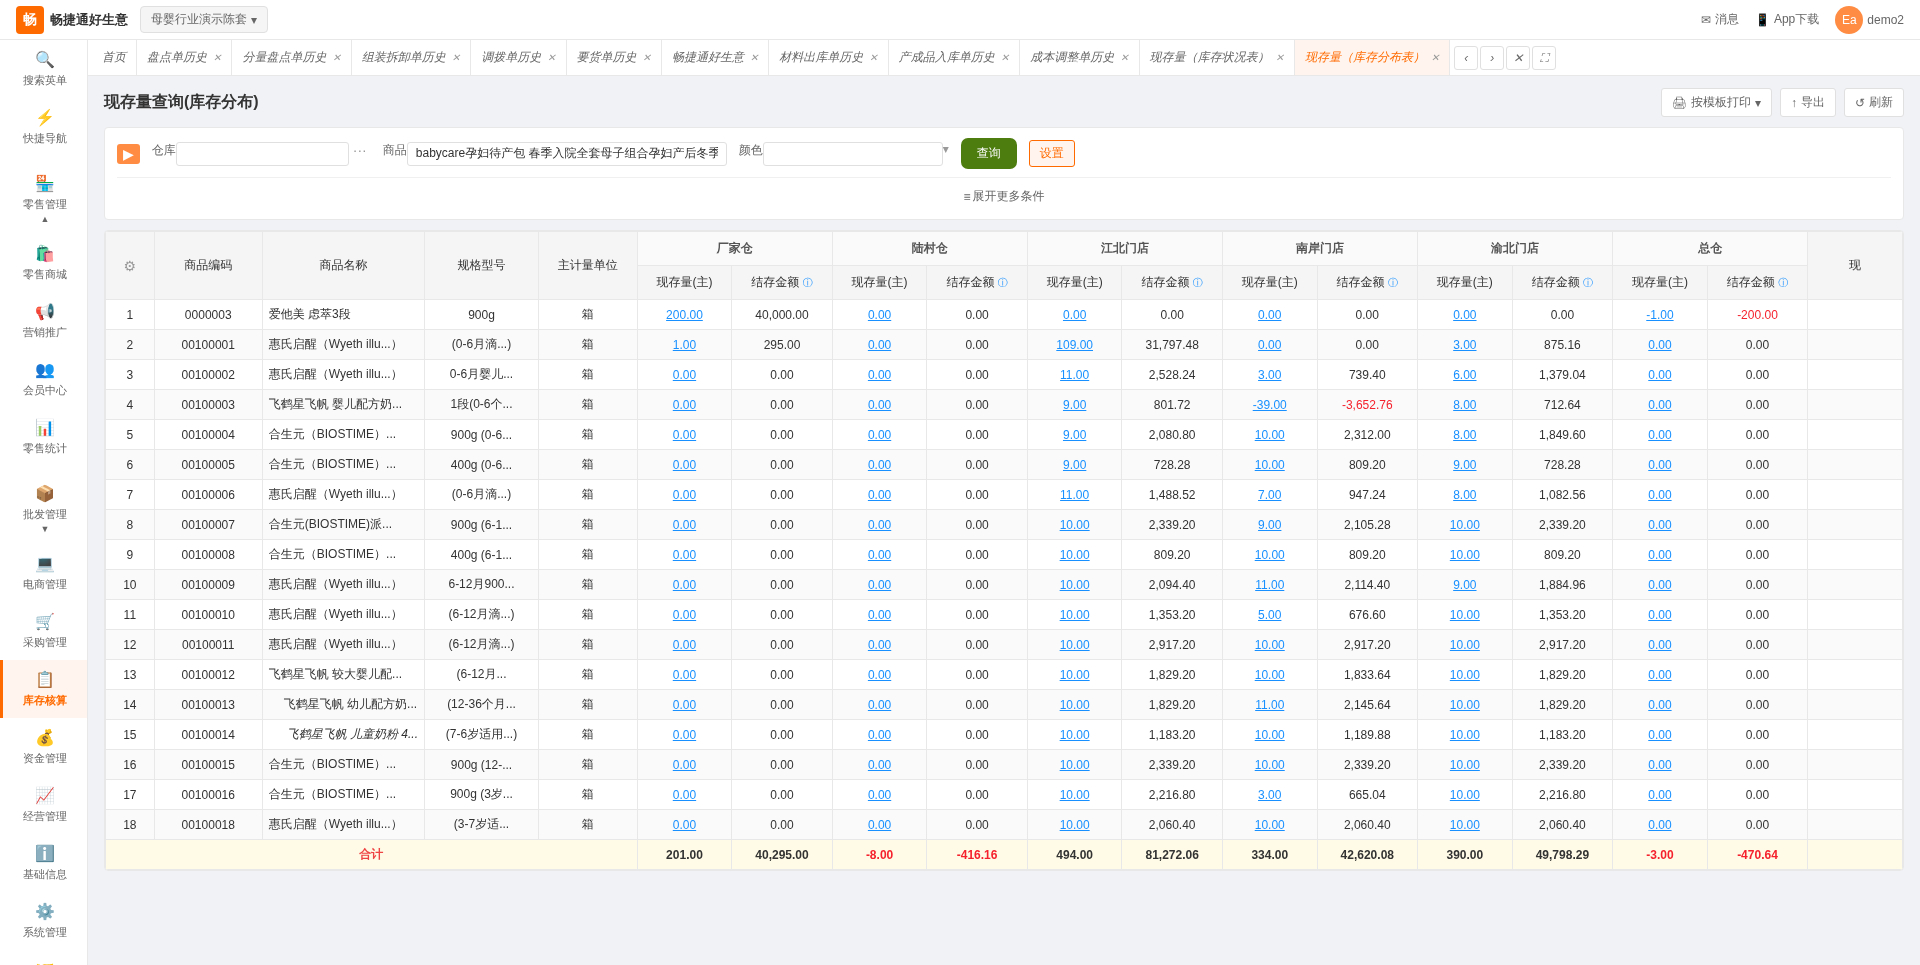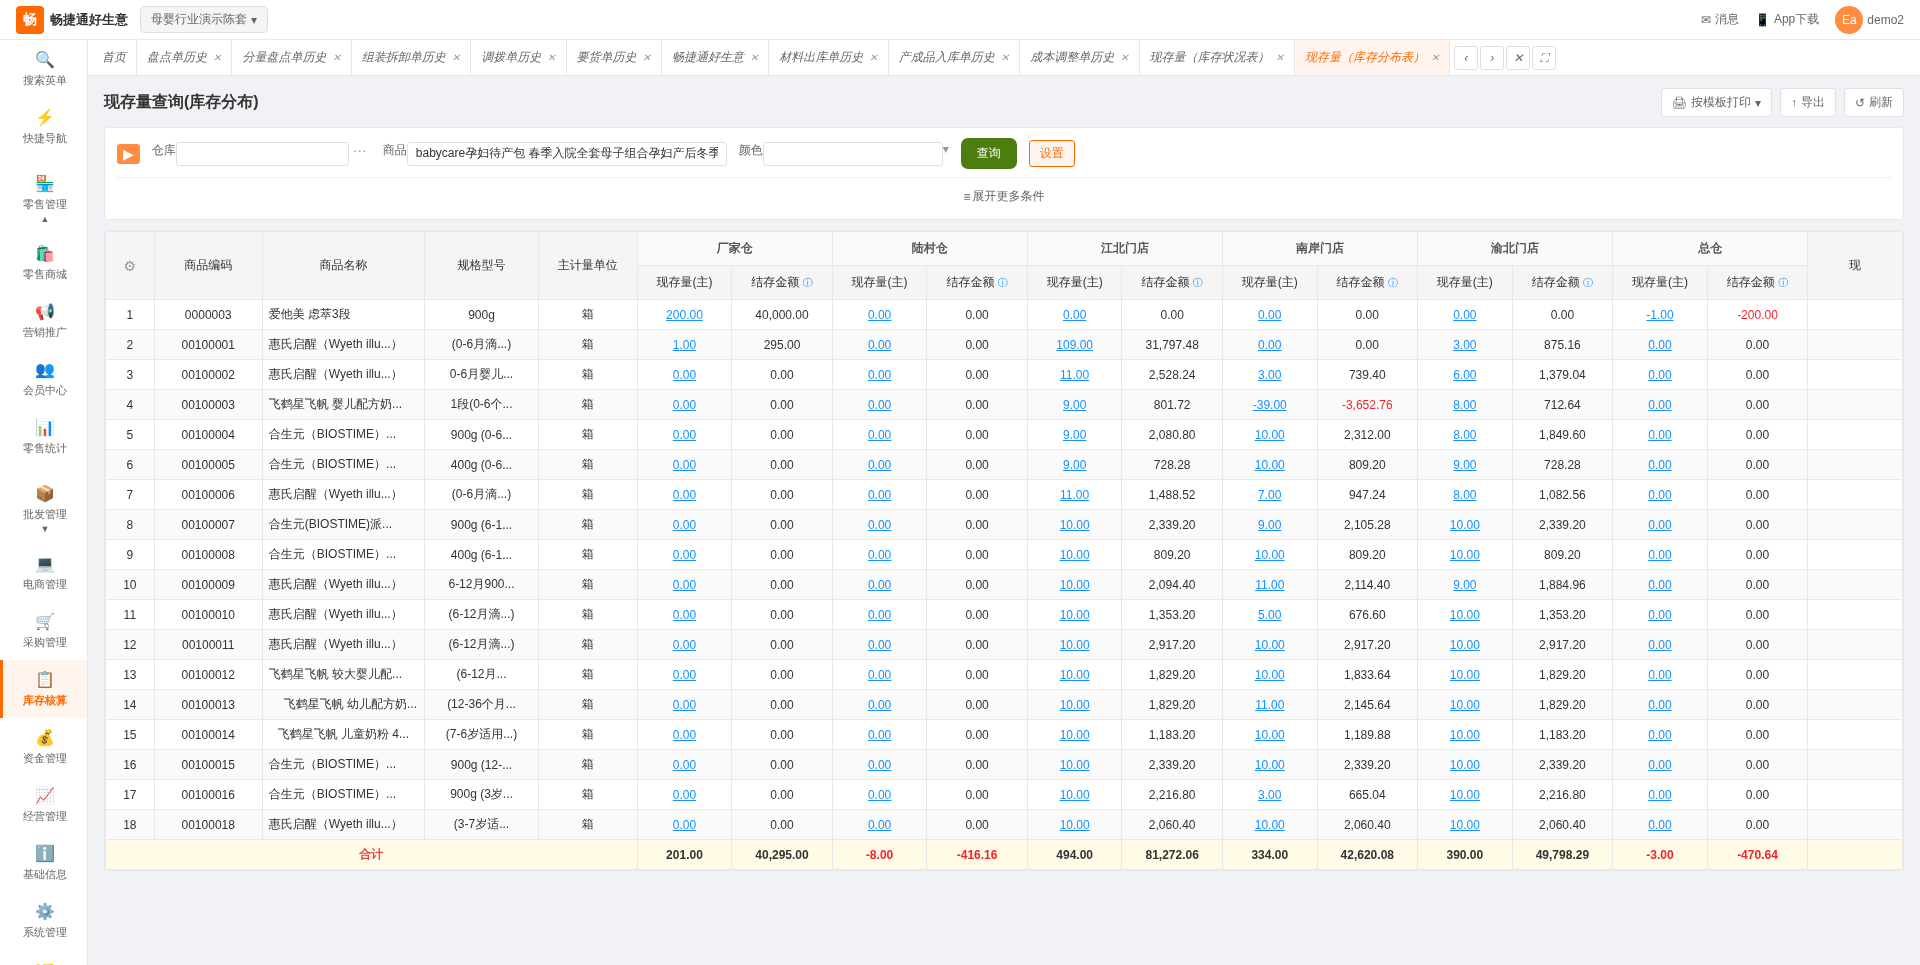--- a/index.html
+++ b/index.html
@@ -711,21 +711,21 @@
     <td>2,145.64</td>
     <td><span class="num-link">10.00</span></td>
     <td>1,829.20</td>
     <td><span class="num-link">0.00</span></td>
     <td>0.00</td>
     <td></td>
   </tr>
             <tr>
     <td>15</td>
     <td>00100014</td>
-    <td style="text-align:center; max-width:120px; overflow:hidden; text-overflow:ellipsis;">飞鹤星飞帆 儿童奶粉 4...</td>
+    <td style="text-align:right; max-width:120px; overflow:hidden; text-overflow:ellipsis;font-style:italic;">飞鹤星飞帆 儿童奶粉 4...</td>
     <td>(7-6岁适用...)</td>
     <td>箱</td>
     <td><span class="num-link">0.00</span></td>
     <td>0.00</td>
     <td><span class="num-link">0.00</span></td>
     <td>0.00</td>
     <td><span class="num-link">10.00</span></td>
     <td>1,183.20</td>
     <td><span class="num-link">10.00</span></td>
     <td>1,189.88</td>

